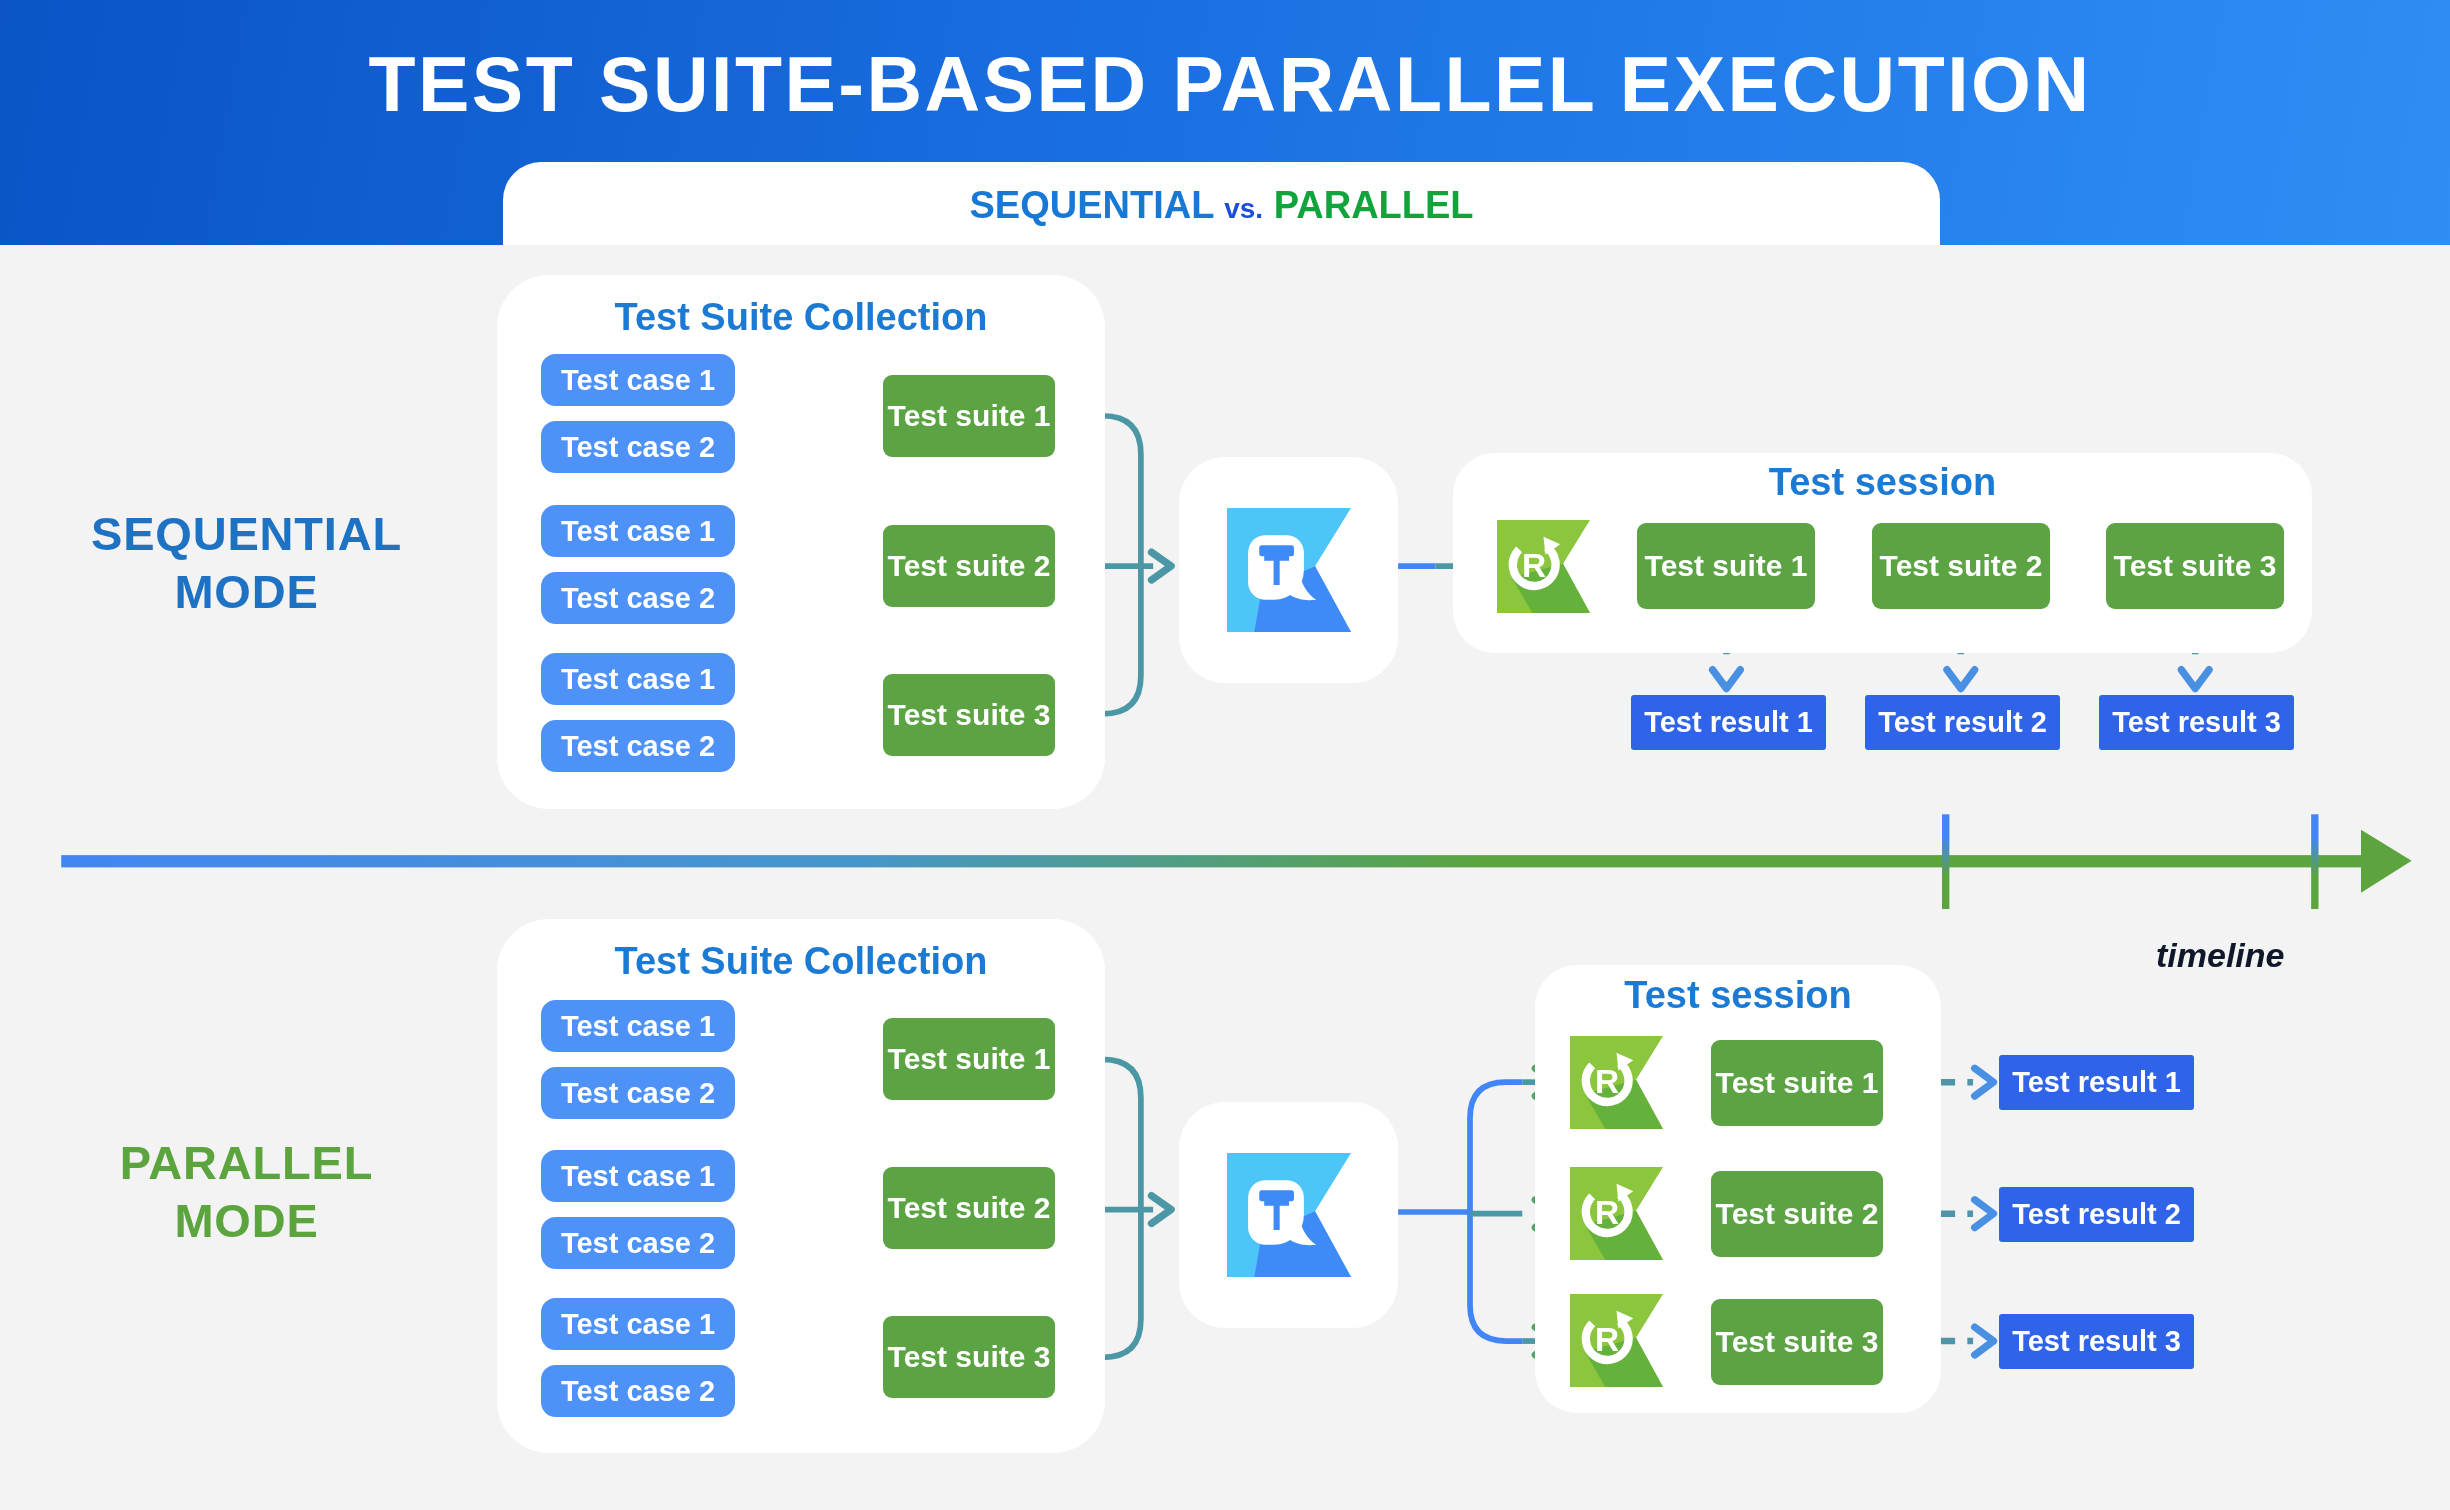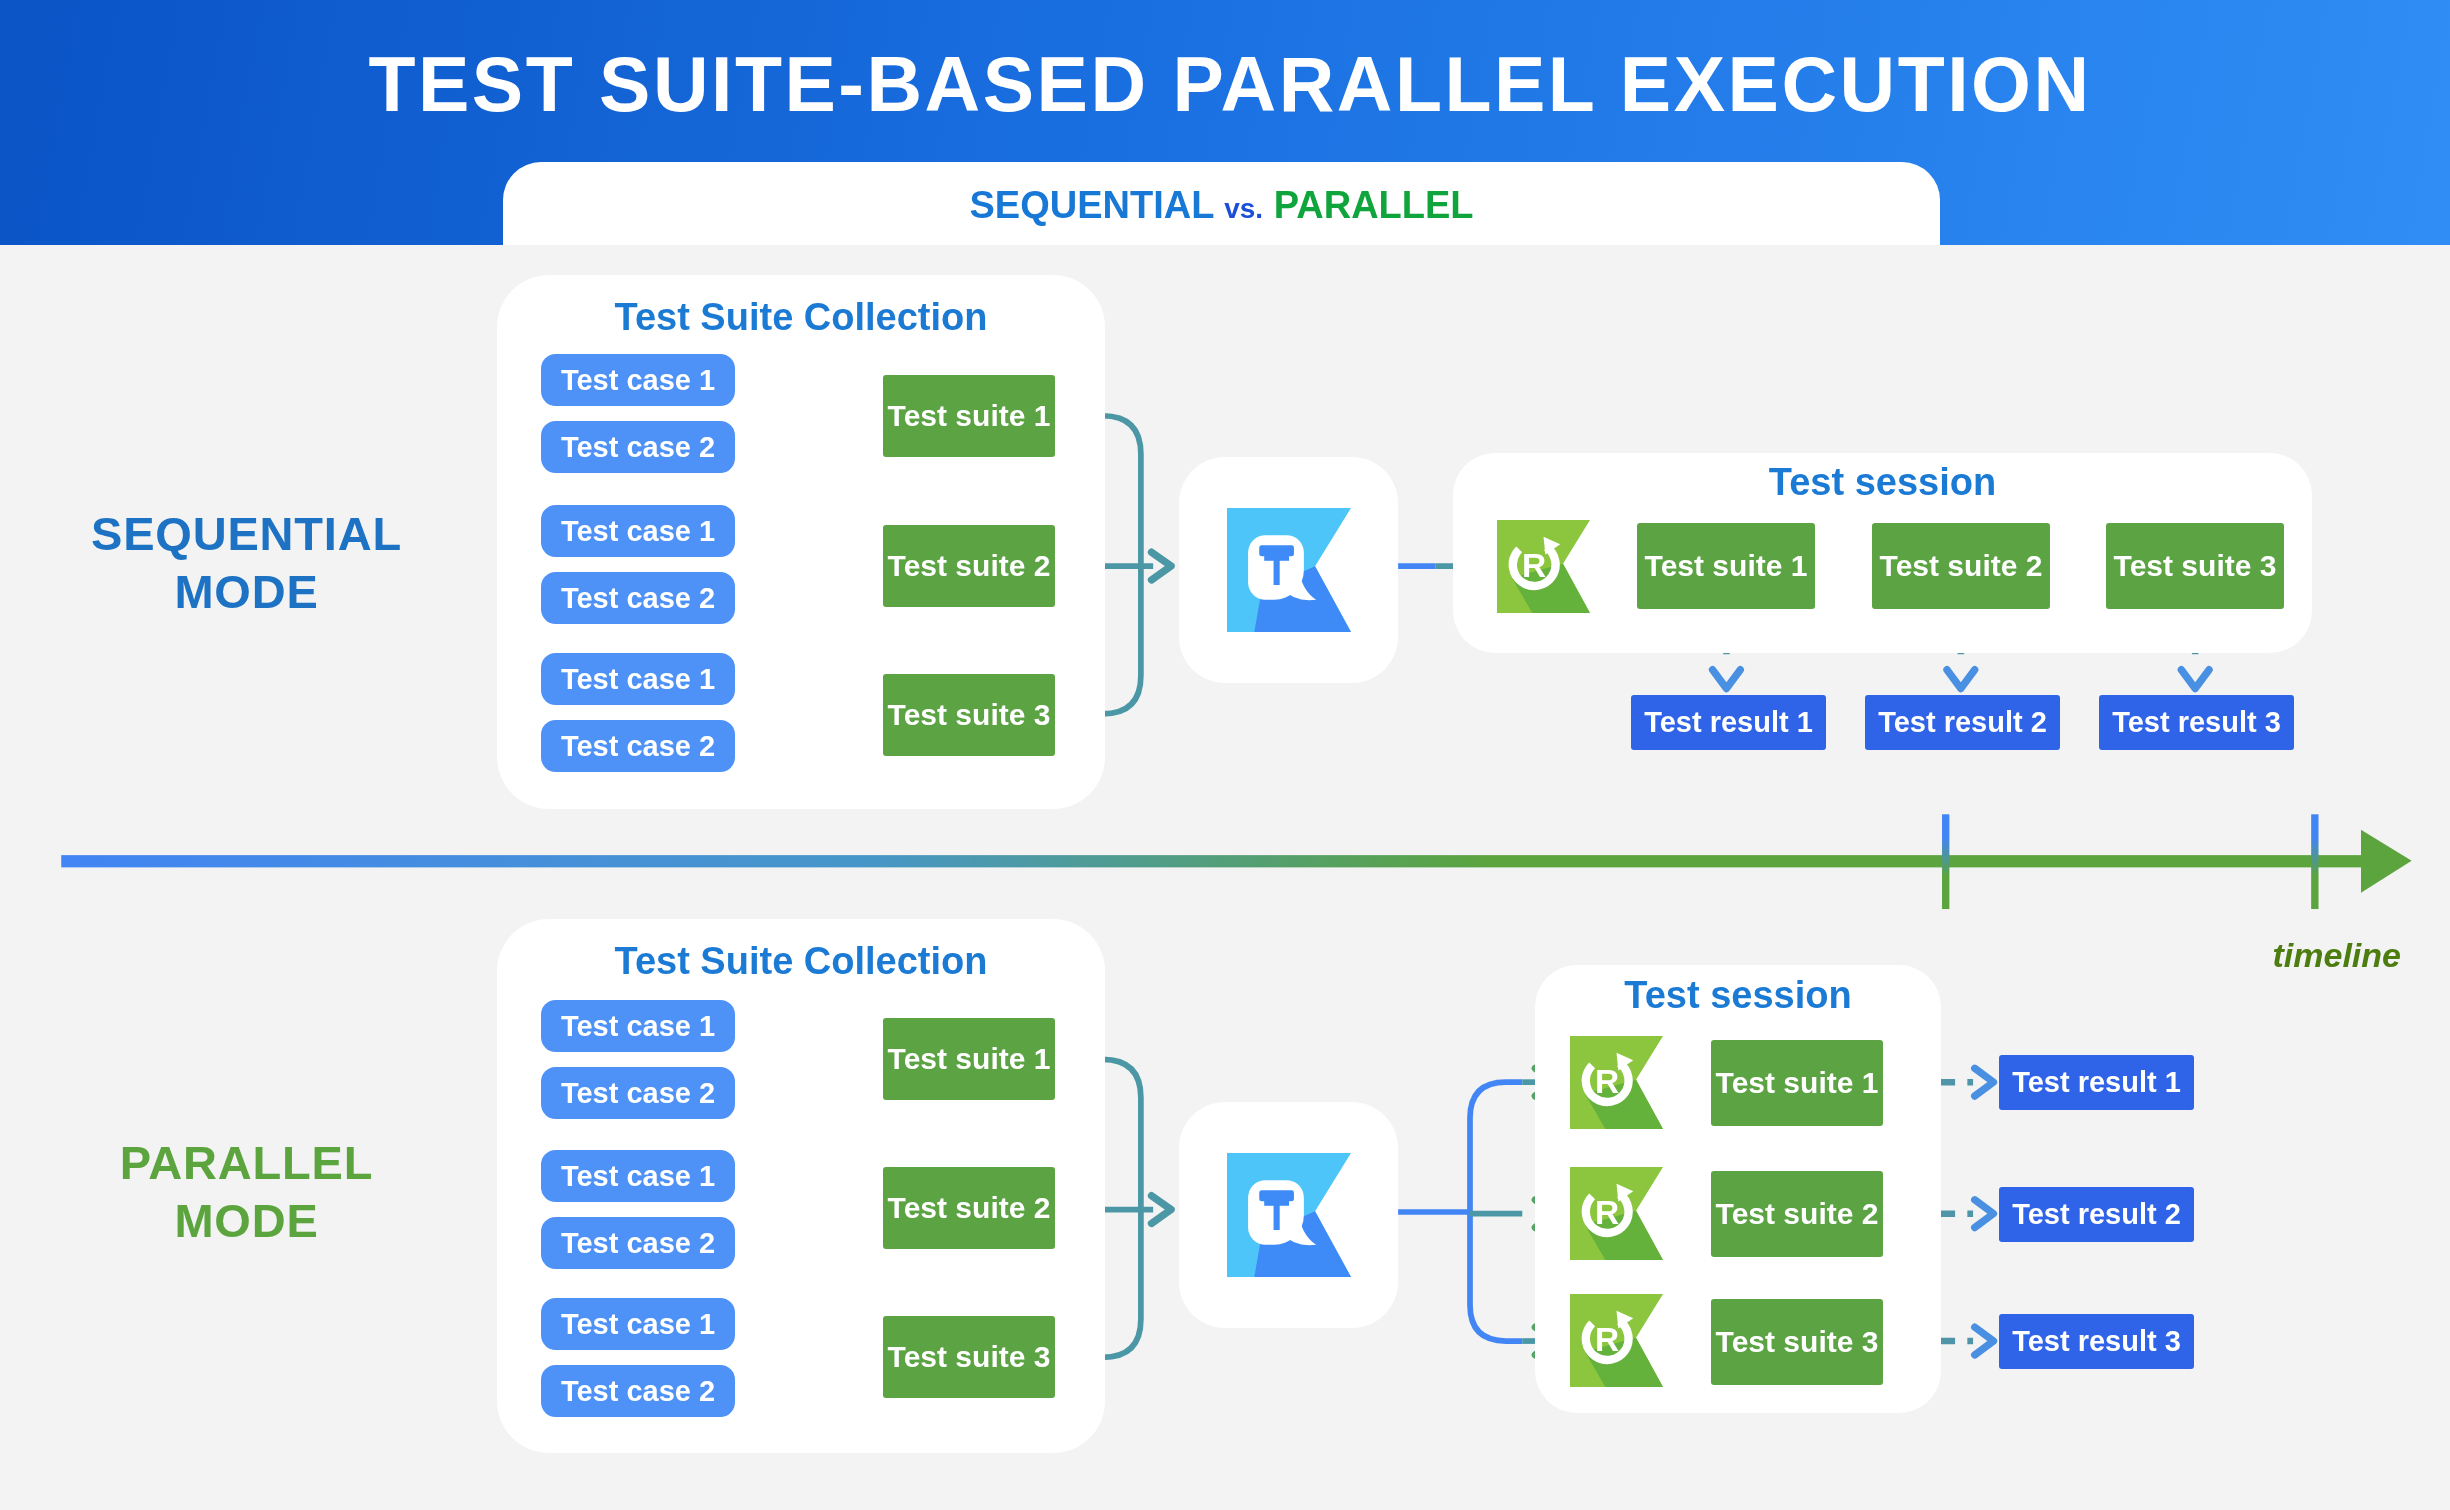--- a/index.html
+++ b/index.html
@@ -31,29 +31,29 @@
   
   .mode-label{width:457px;left:18px;text-align:center;font-size:47px;font-weight:800;line-height:57px;letter-spacing:0.8px;}
   .mode-blue{color:#1d72c4;}
   .mode-green{color:#5ba43e;}
   
   .case-box{
     left:541px;width:194px;height:52px;background:#4f92f7;border-radius:14.7px;
     color:#fff;font-size:29px;font-weight:600;text-align:center;line-height:52px;
   }
   .suite-box{
-    background:#5ca344;border-radius:3px;color:#fff;font-size:30px;font-weight:600;
+    background:#5ca344;border-radius:9px;color:#fff;font-size:30px;font-weight:600;
     text-align:center;display:flex;align-items:center;justify-content:center;
   }
   .result-box{
     width:195px;height:55px;background:#2f63e8;border-radius:3px;
     color:#fff;font-size:29px;font-weight:600;text-align:center;line-height:55px;
   }
   .logo-wrap{display:flex;align-items:center;justify-content:center;}
-  .timeline-label{font-size:34px;font-style:italic;font-weight:700;color:#4d7c0f;text-align:right;width:245px;}
+  .timeline-label{font-size:34px;font-style:italic;font-weight:700;color:#0f172a;text-align:left;width:245px;}
   svg.overlay{position:absolute;left:0;top:0;width:2450px;height:1511px;pointer-events:none;}
 </style>
 </head>
 <body>
 
 <div class="abs header"></div>
 <div class="abs header-title">TEST SUITE-BASED PARALLEL EXECUTION</div>
 <div class="abs subtitle-tab">
   <span class="sub-blue">SEQUENTIAL</span>
   <span class="sub-navy">vs.</span>

